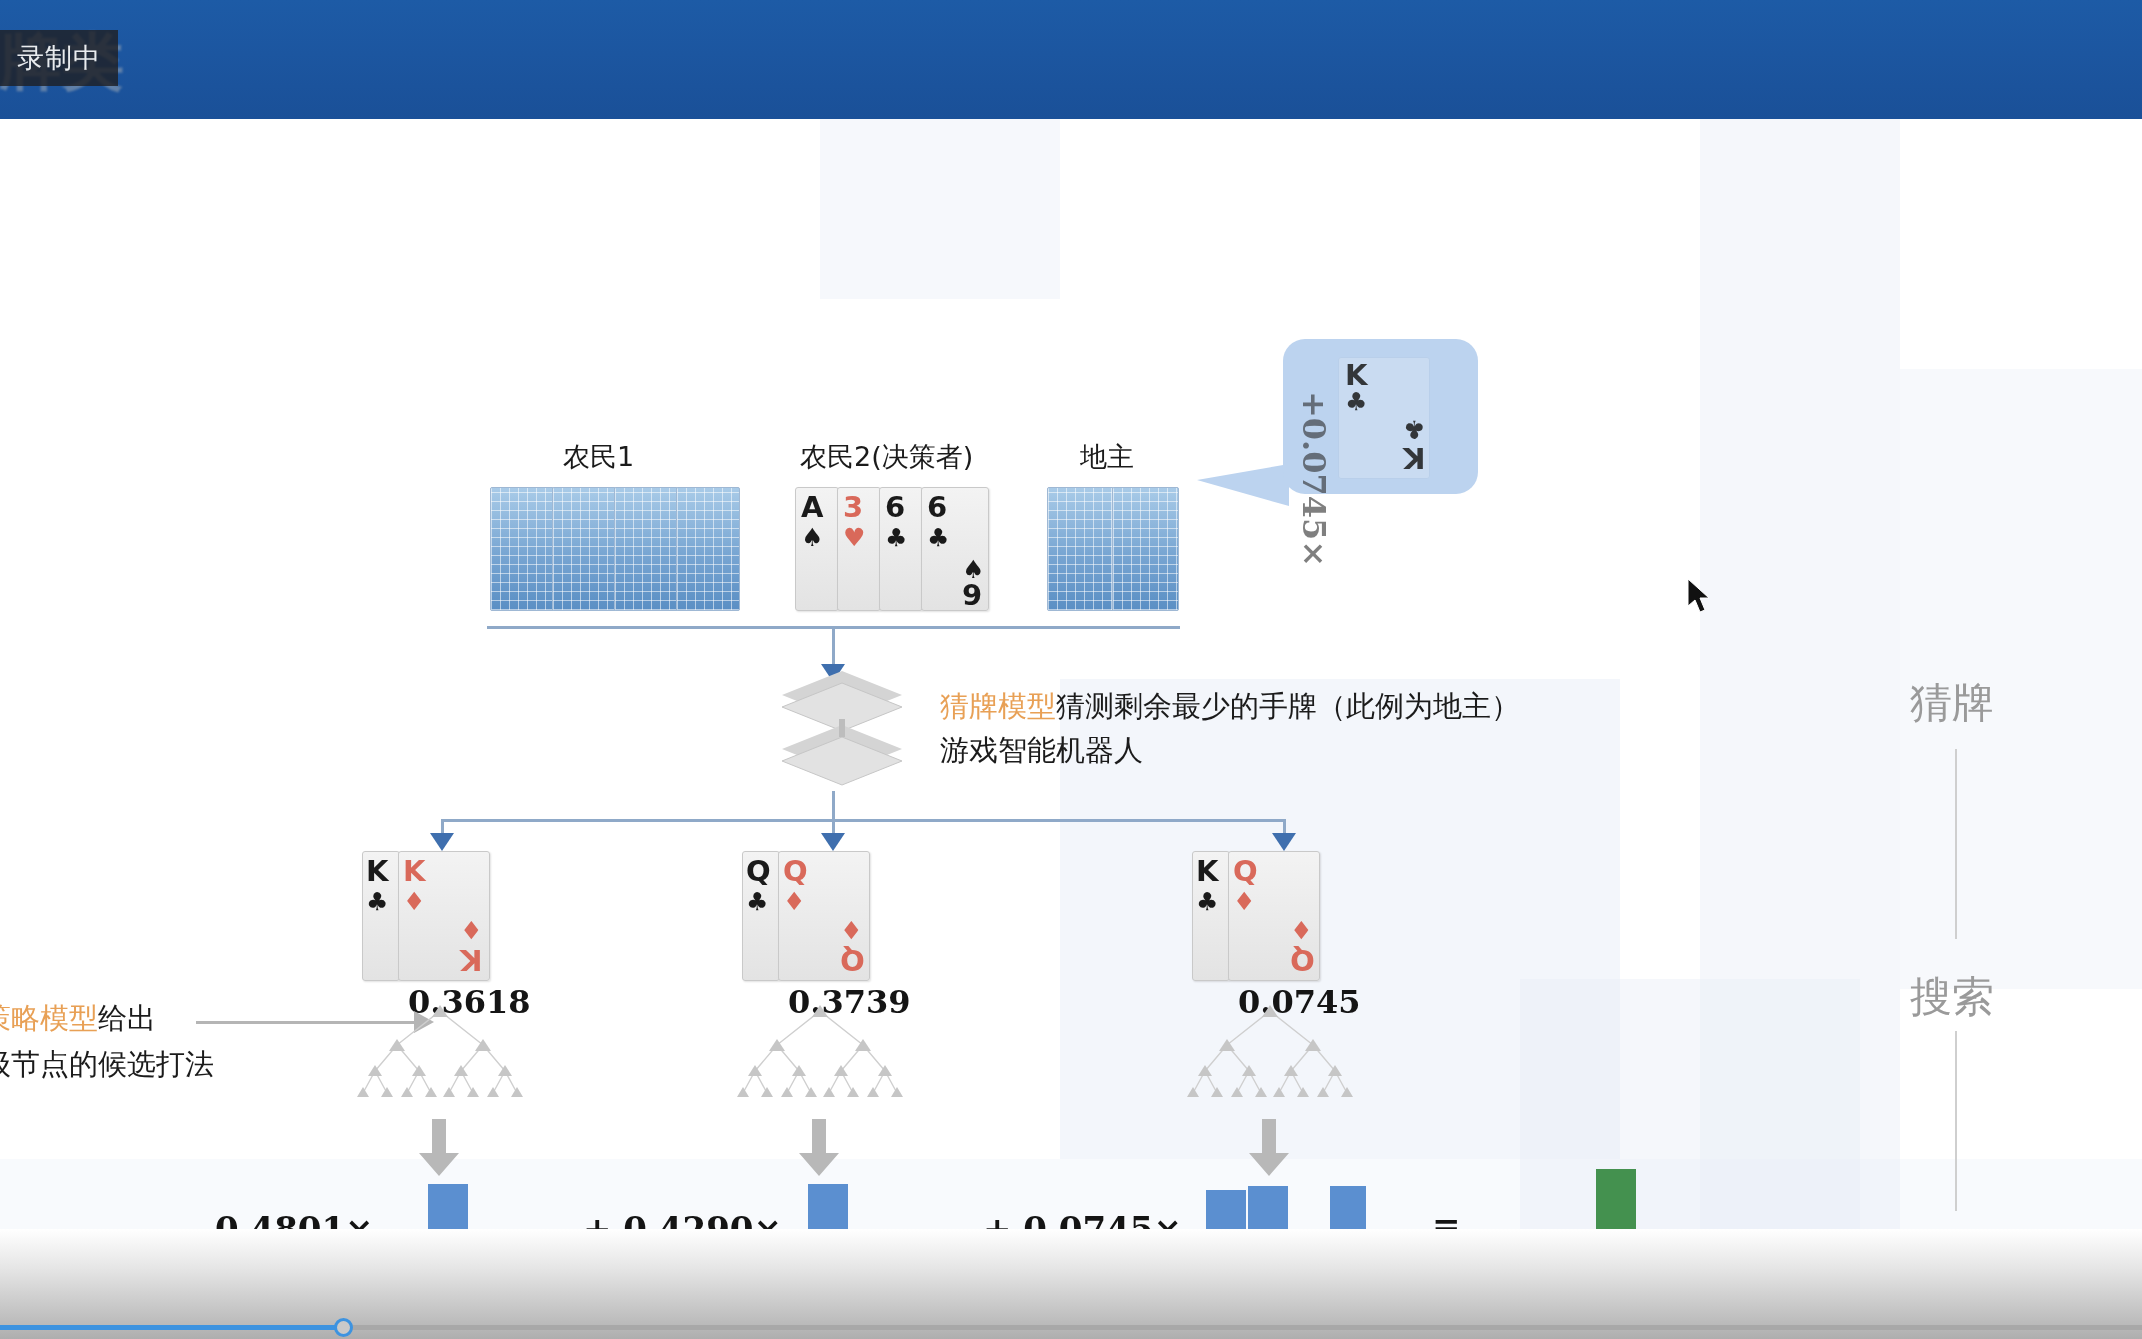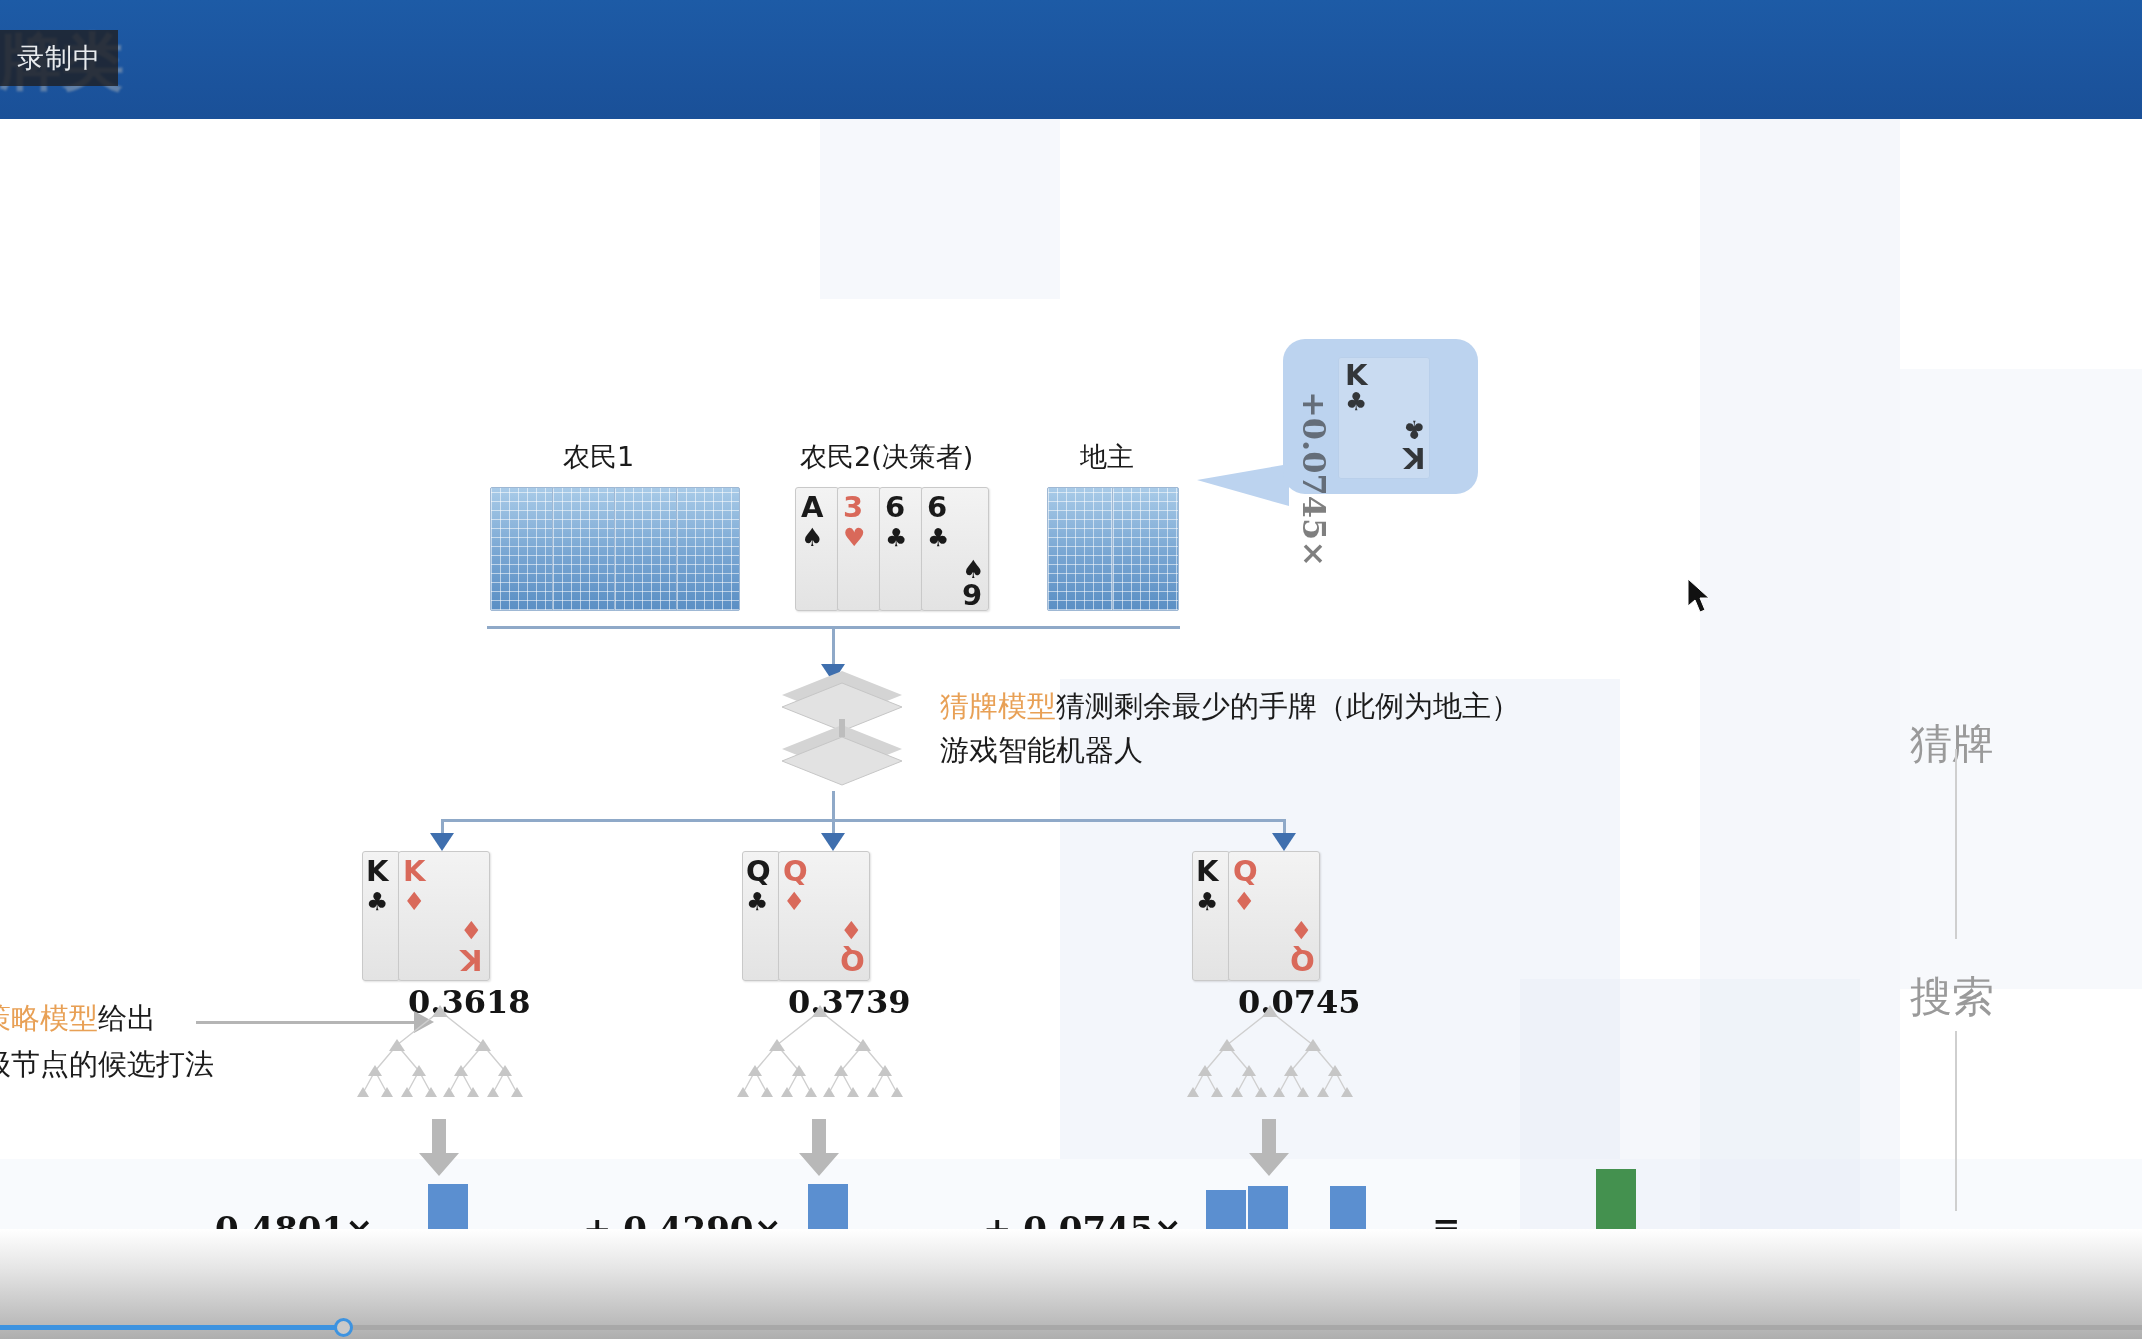--- a/index.html
+++ b/index.html
@@ -339,21 +339,21 @@
     </div>
 
     <div class="coef" style="left:1432px;top:1085px;">=</div>
 
     <div class="chart" style="left:1538px;top:1030px;width:190px;height:155px;">
 
       <div class="bar green" style="left:58px;top:20px;width:40px;height:63px;"></div>
 
     </div>
 
-    <div class="rail-lbl" style="left:1910px;top:597px;">猜牌</div>
+    <div class="rail-lbl" style="left:1910px;top:556px;">猜牌</div>
     <div class="rail-line" style="left:1955px;top:630px;height:190px;"></div>
     <div class="rail-lbl" style="left:1910px;top:850px;">搜索</div>
     <div class="rail-line" style="left:1955px;top:912px;height:180px;"></div>
 
     <svg style="position:absolute;left:1688px;top:460px;" width="26" height="38" viewBox="0 0 26 38">
       <polygon points="0,0 0,27 7,21 12,33 17,31 12,19 21,19" fill="#111111" stroke="#ffffff" stroke-width="1"></polygon>
     </svg>
 
   </div>
 

